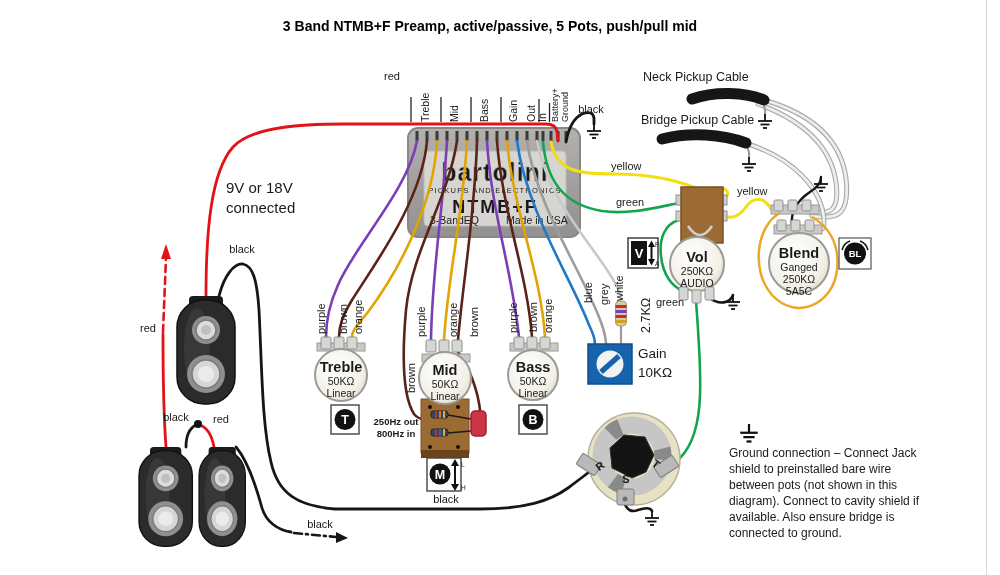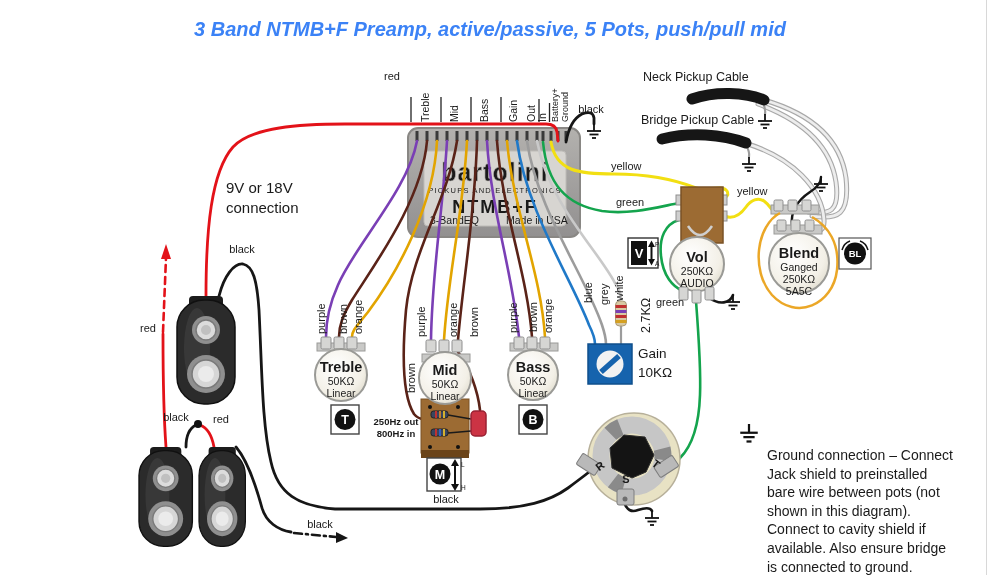--- a/index.html
+++ b/index.html
@@ -1,21 +1,21 @@
 <!DOCTYPE html>
 <html><head>
 <meta charset="utf-8">
 <style>
   html,body{margin:0;padding:0;background:#fff;}
   #stage{position:relative;width:1000px;height:575px;background:#ffffff;overflow:hidden;
          font-family:"Liberation Sans",sans-serif;color:#1a1a1a;}
   #title{position:absolute;left:0;right:20px;top:18px;text-align:center;
-         font-size:20px;font-weight:bold;color:#3b82f6;font-style:italic;}
+         font-size:14px;font-weight:bold;color:#000000;}
   #note-9v{position:absolute;left:226px;top:178px;font-size:15px;line-height:1.35;color:#1a1a1a;}
-  #note-ground{position:absolute;left:767px;top:446px;width:192px;font-size:14px;
+  #note-ground{position:absolute;left:729px;top:446px;width:192px;font-size:12px;
                line-height:1.33;color:#1a1a1a;}
   #page-edge{position:absolute;left:986px;top:0;width:1px;height:575px;background:#d8d8d8;}
   svg{position:absolute;left:0;top:0;}
   text{font-family:"Liberation Sans",sans-serif;fill:#1a1a1a;}
   .wlbl{font-size:11px;}
   .pinlbl{font-size:10.5px;}
   .pinlbl2{font-size:9px;}
   .potname{font-weight:bold;font-size:14.5px;text-anchor:middle;}
   .potval{font-size:10.5px;text-anchor:middle;}
   .badgetxt{fill:#fff;font-weight:bold;text-anchor:middle;}
@@ -372,17 +372,17 @@
 
     <text x="396" y="425" font-size="9.5" font-weight="bold" text-anchor="middle">250Hz out</text>
     <text x="396" y="437" font-size="9.5" font-weight="bold" text-anchor="middle">800Hz in</text>
 
     <text x="643" y="81" font-size="12.5">Neck Pickup Cable</text>
     <text x="641" y="124" font-size="12.5">Bridge Pickup Cable</text>
   </svg>
 
   <div id="note-9v">
     <div>9V or 18V</div>
-    <div>connection</div>
+    <div>connected</div>
   </div>
   <div id="note-ground">Ground connection – Connect  Jack shield to preinstalled bare wire between pots (not shown in this diagram).  Connect to cavity shield if available.  Also ensure bridge is connected to ground.</div>
   <div id="page-edge"></div>
 </div>
 
 </body></html>

